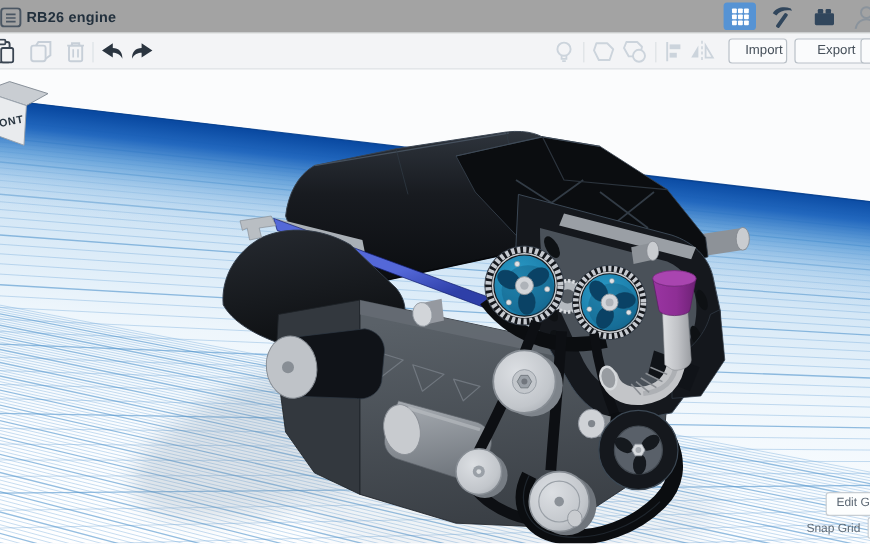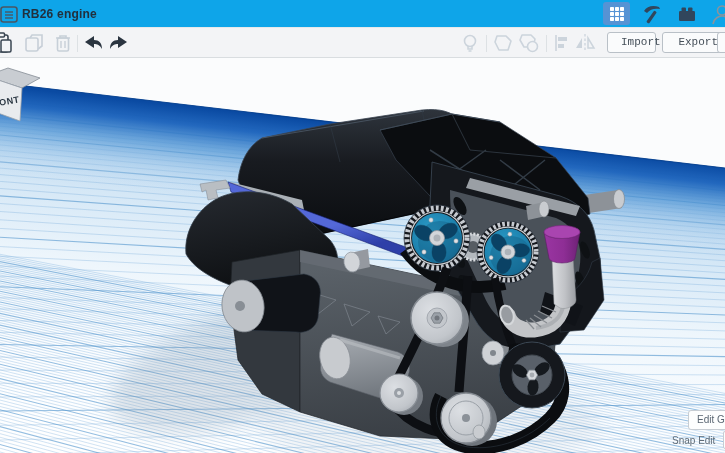--- a/index.html
+++ b/index.html
@@ -4,41 +4,41 @@
 <style>
   * { box-sizing: border-box; }
   html,body { margin:0; padding:0; }
   body {
     width:725px; height:453px; overflow:hidden; position:relative;
     font-family:"Liberation Sans", sans-serif; background:#fff;
   }
   
   .header {
     position:absolute; left:0; top:0; width:725px; height:28px;
-    background:#0ea5e9; border-bottom:1px solid #e6e9eb;
+    background:#a3a3a3; border-bottom:1px solid #e6e9eb;
   }
   .menu-box { position:absolute; left:-3px; top:6px; }
   .title {
     position:absolute; left:22px; top:7px; font-size:12px; font-weight:bold;
     color:#22303d; letter-spacing:.2px; cursor:text;
   }
   .hdr-icons { position:absolute; right:-10px; top:2px; display:flex; gap:8px; align-items:center; }
   .hdr-btn { width:27px; height:23px; border-radius:3px; display:flex; align-items:center; justify-content:center; }
   .hdr-btn.active { background:#5693d4; }
   
   .toolbar {
     position:absolute; left:0; top:28px; width:725px; height:30px;
     background:#f3f4f6; border-bottom:1px solid #d9dde0;
   }
   .tb-ico { position:absolute; top:4px; width:22px; height:22px; }
   .tb-sep { position:absolute; top:7px; width:1px; height:17px; background:#dde1e4; }
   .tb-btn {
     position:absolute; top:4px; height:21px; padding:0 13px; font-size:11px;
     color:#454f59; background:#fafbfc; border:1px solid #b9c0c7; border-radius:3px;
-    line-height:19px; text-align:right; cursor:pointer; white-space:nowrap;font-family:Liberation Mono, monospace;
+    line-height:19px; text-align:center; cursor:pointer; white-space:nowrap;
   }
   
   .canvas3d { position:absolute; left:0; top:58px; width:725px; height:395px; background:#fbfcfd; }
   .canvas3d svg { display:block; }
   
   .edit-grid-btn {
     position:absolute; left:688px; top:410px; width:72px; height:20px;
     background:#fdfefe; border:1px solid #c7cdd3; border-radius:3px;
     font-size:10px; color:#5a6672; line-height:18px; padding-left:8px; cursor:pointer;
   }
@@ -721,14 +721,14 @@
       </g>
       <polygon points="5.5,0 2.8,4.8 -2.8,4.8 -5.5,0 -2.8,-4.8 2.8,-4.8" fill="#d7dade" stroke="#9aa0a7" stroke-width=".7"></polygon>
       <circle r="2.4" fill="#a7acb2"></circle>
     </g>
   </g>
 </svg>
 
 </div>
 
 <div class="edit-grid-btn">Edit Grid</div>
-<span class="snap-label">Snap Edit</span>
+<span class="snap-label">Snap Grid</span>
 <div class="snap-select">Off</div>
 
 </body></html>

